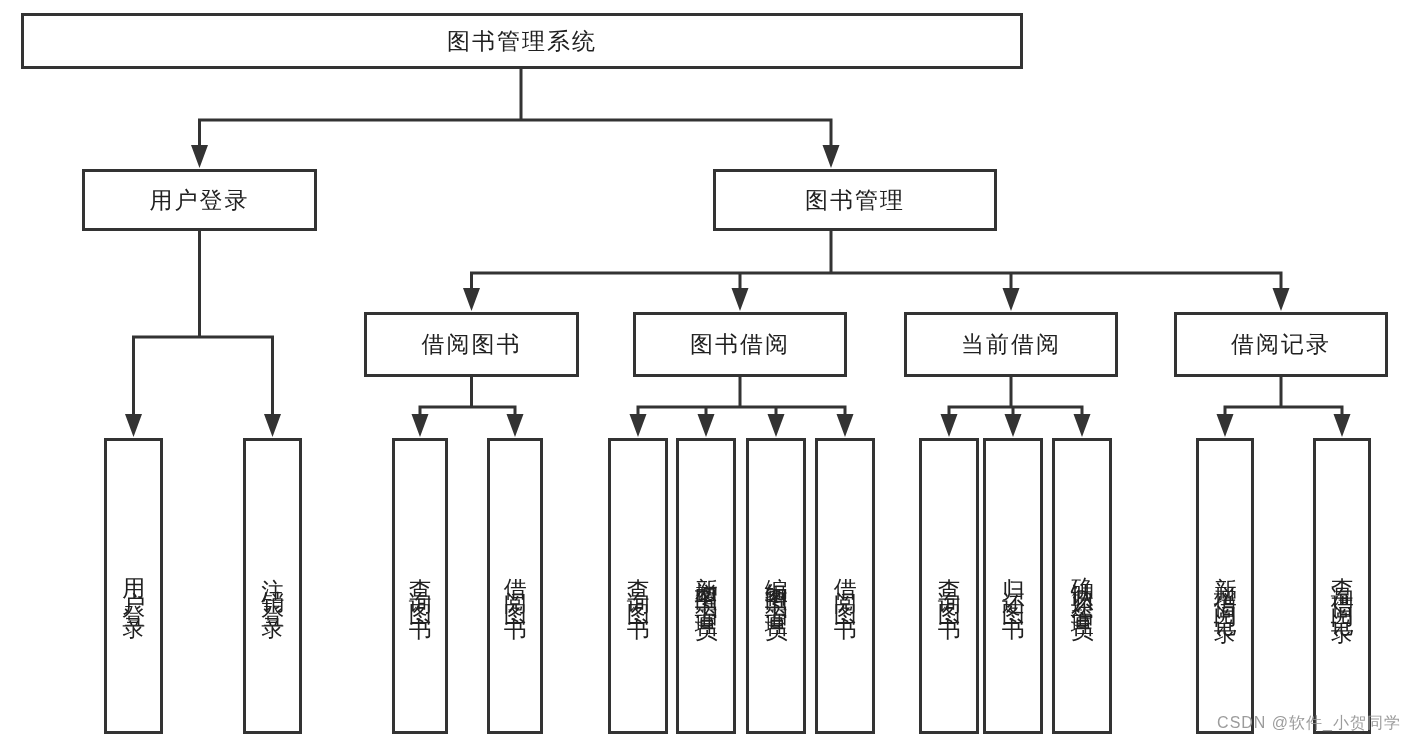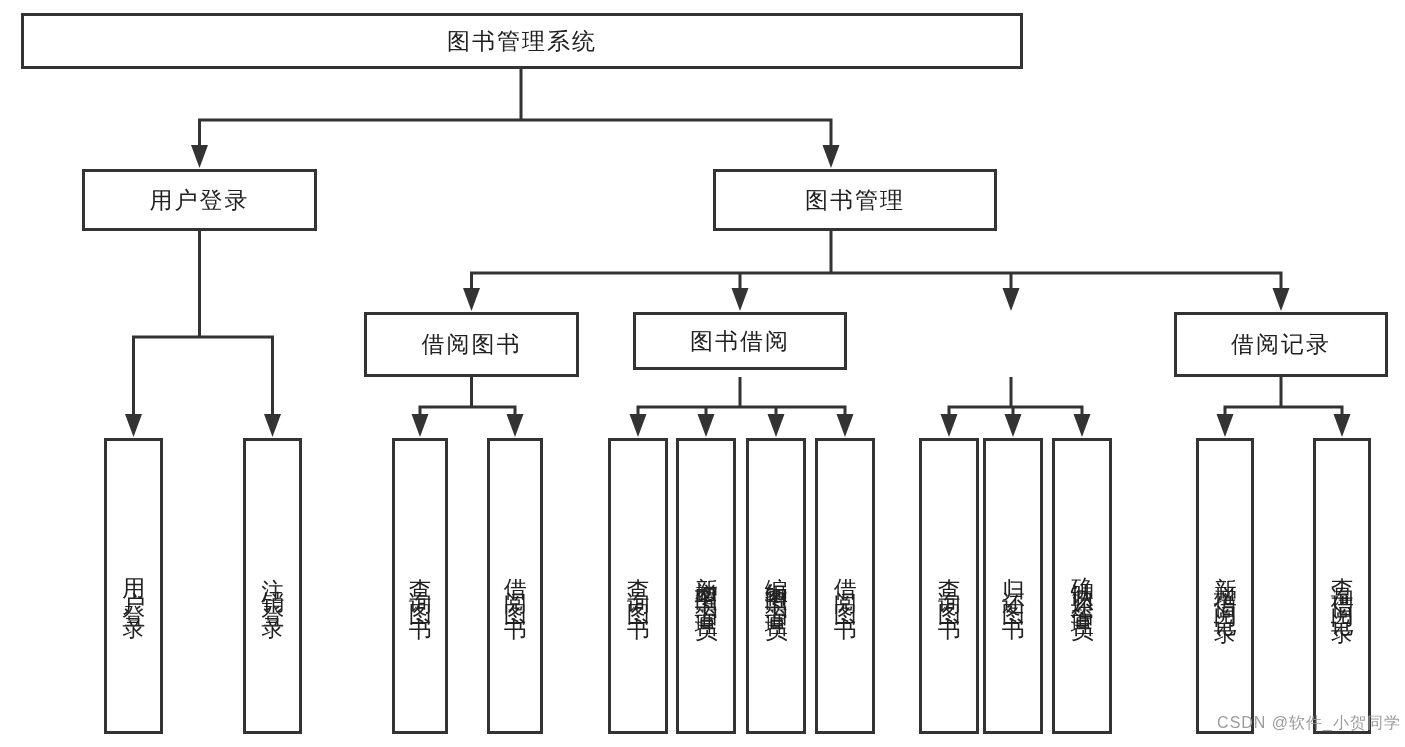--- a/index.html
+++ b/index.html
@@ -41,21 +41,21 @@
     font-size: 16px;
     letter-spacing: 1px;
     color: var(--wm, #9c9c9c);
     white-space: nowrap;
   }
   
   .n-root { left: 21px;   top: 13px;  width: 1002px; height: 56px; }
   .n-l2a  { left: 82px;   top: 169px; width: 235px;  height: 62px; }
   .n-l2b  { left: 713px;  top: 169px; width: 284px;  height: 62px; }
   .n-l3a  { left: 364px;  top: 312px; width: 215px;  height: 65px; }
-  .n-l3b  { left: 633px;  top: 312px; width: 214px;  height: 58px; }
+  .n-l3b  { left: 633px;  top: 312px; width: 214px;  height: 65px; }
   .n-l3c  { left: 904px;  top: 312px; width: 214px;  height: 65px; }
   .n-l3d  { left: 1174px; top: 312px; width: 214px;  height: 65px; }
   .n-a1   { left: 104px;  top: 438px; width: 59px;   height: 296px; }
   .n-a2   { left: 243px;  top: 438px; width: 59px;   height: 296px; }
   .n-b1   { left: 392px;  top: 438px; width: 56px;   height: 296px; }
   .n-b2   { left: 487px;  top: 438px; width: 56px;   height: 296px; }
   .n-c1   { left: 608px;  top: 438px; width: 60px;   height: 296px; }
   .n-c2   { left: 676px;  top: 438px; width: 60px;   height: 296px; }
   .n-c3   { left: 746px;  top: 438px; width: 60px;   height: 296px; }
   .n-c4   { left: 815px;  top: 438px; width: 60px;   height: 296px; }
@@ -135,20 +135,23 @@
   <div class="node h-node n-l2b">
     <span class="label">图书管理</span>
   </div>
 
   <div class="node h-node n-l3a">
     <span class="label">借阅图书</span>
   </div>
   <div class="node h-node n-l3b">
     <span class="label">图书借阅</span>
   </div>
+  <div class="node h-node n-l3c">
+    <span class="label">当前借阅</span>
+  </div>
   <div class="node h-node n-l3d">
     <span class="label">借阅记录</span>
   </div>
 
   <div class="node v-node n-a1">
     <span class="label" style="letter-spacing: 13px;">用户登录</span>
   </div>
   <div class="node v-node n-a2">
     <span class="label" style="letter-spacing: 13px;">注销登录</span>
   </div>

